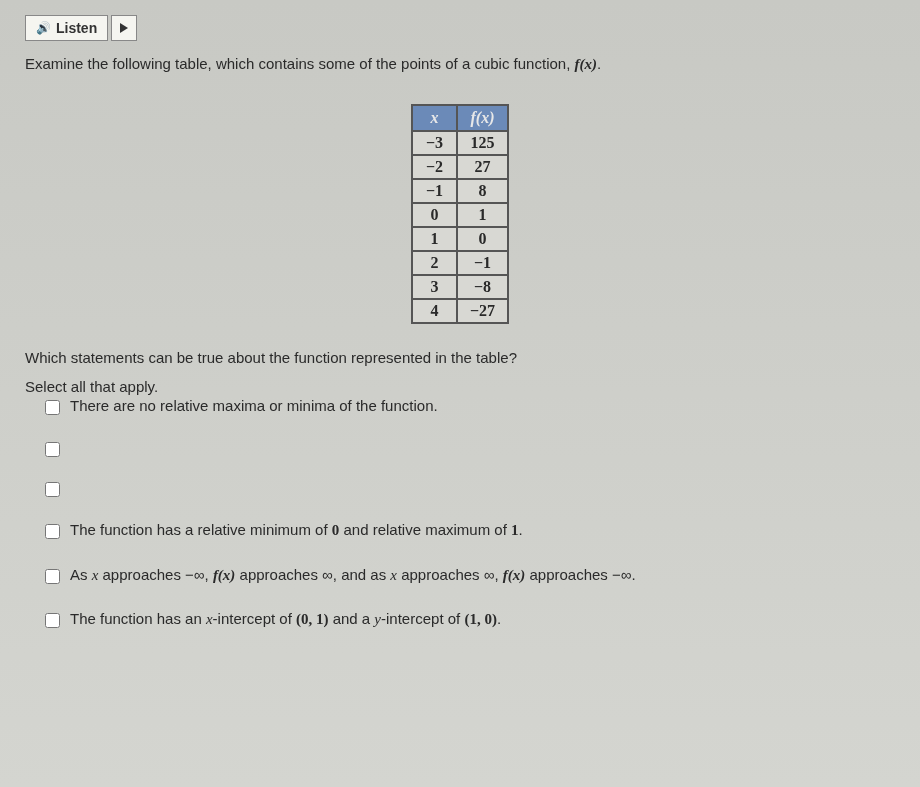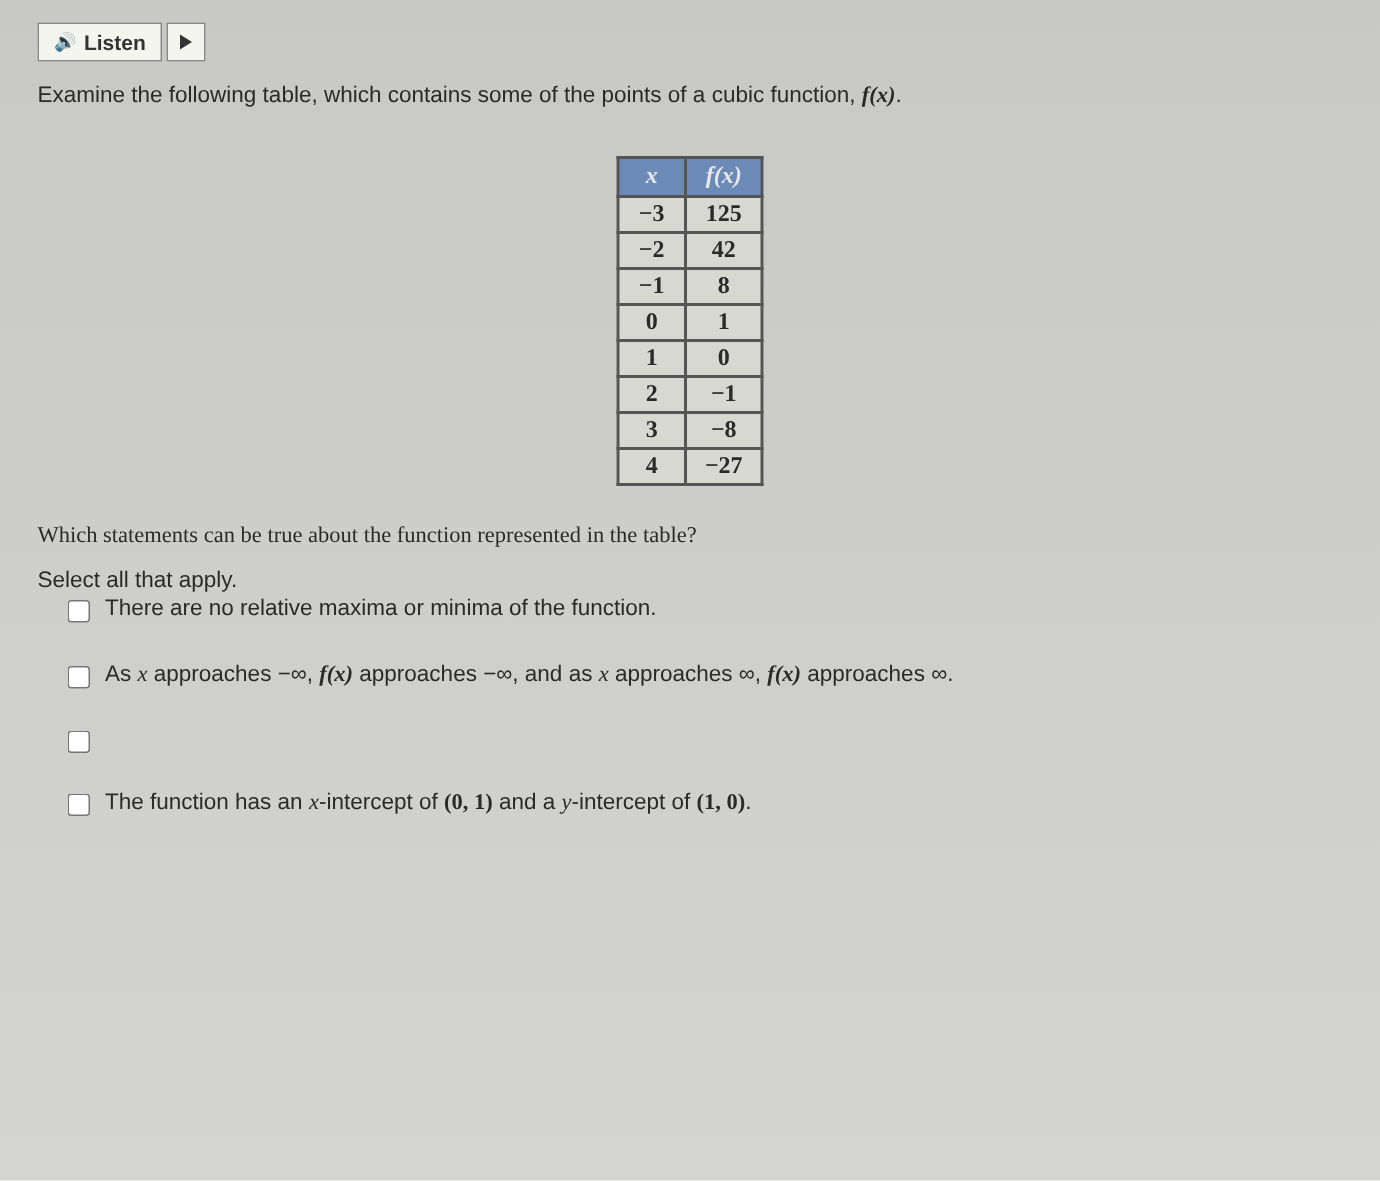--- a/index.html
+++ b/index.html
@@ -87,21 +87,20 @@
     }
     .data-table td.x-col {
       min-width: 45px;
     }
     .data-table td.fx-col {
       min-width: 50px;
       margin-top: 24px;
     }
     .question-prompt {
       margin-bottom: 12px;
-      font-family: Liberation Serif, serif;
     }
     .select-prompt {
     }
     .answer-options {
       padding-left: 20px;
     }
     .answer-option {
       display: flex;
       align-items: center;
       gap: 10px;
@@ -150,21 +149,21 @@
       <th class="fx-header">f(x)</th>
     </tr>
   </thead>
   <tbody>
     <tr>
         <td class="x-col">−3</td>
         <td class="fx-col">125</td>
       </tr>
     <tr>
         <td class="x-col">−2</td>
-        <td class="fx-col">42</td>
+        <td class="fx-col">27</td>
       </tr>
     <tr>
         <td class="x-col">−1</td>
         <td class="fx-col">8</td>
       </tr>
     <tr>
         <td class="x-col">0</td>
         <td class="fx-col">1</td>
       </tr>
     <tr>
@@ -191,30 +190,39 @@
 
 <div class="answer-options">
 
   <div class="answer-option">
     <input type="checkbox" id="opt1" style="">
     <label for="opt1">There are no relative maxima or minima of the function.</label>
   </div>
 
   <div class="answer-option">
     <input type="checkbox" id="opt2" style="">
-    <label for="opt2">
-      <span>As </span><span class="math-i">x</span><span> approaches −∞, </span><span class="math-fx">f(x)</span><span> approaches −∞, and as </span><span class="math-i">x</span><span> approaches ∞, </span><span class="math-fx">f(x)</span><span> approaches ∞.</span>
+  </div>
+
+  <div class="answer-option">
+    <input type="checkbox" id="opt3" style="">
+  </div>
+
+  <div class="answer-option">
+    <input type="checkbox" id="opt4" style="">
+    <label for="opt4">
+      <span>The function has a relative minimum of </span><span class="math-n">0</span><span> and relative maximum of </span><span class="math-n">1</span><span>.</span>
     </label>
   </div>
 
   <div class="answer-option">
-    <input type="checkbox" id="opt3" style="">
-  </div>
-
-
+    <input type="checkbox" id="opt5" style="">
+    <label for="opt5">
+      <span>As </span><span class="math-i">x</span><span> approaches −∞, </span><span class="math-fx">f(x)</span><span> approaches ∞, and as </span><span class="math-i">x</span><span> approaches ∞, </span><span class="math-fx">f(x)</span><span> approaches −∞.</span>
+    </label>
+  </div>
 
   <div class="answer-option">
     <input type="checkbox" id="opt6" style="">
     <label for="opt6">
       <span>The function has an </span><span class="math-i">x</span><span>-intercept of </span><span class="math-n">(0, 1)</span><span> and a </span><span class="math-i">y</span><span>-intercept of </span><span class="math-n">(1, 0)</span><span>.</span>
     </label>
   </div>
 
 </div>
 

